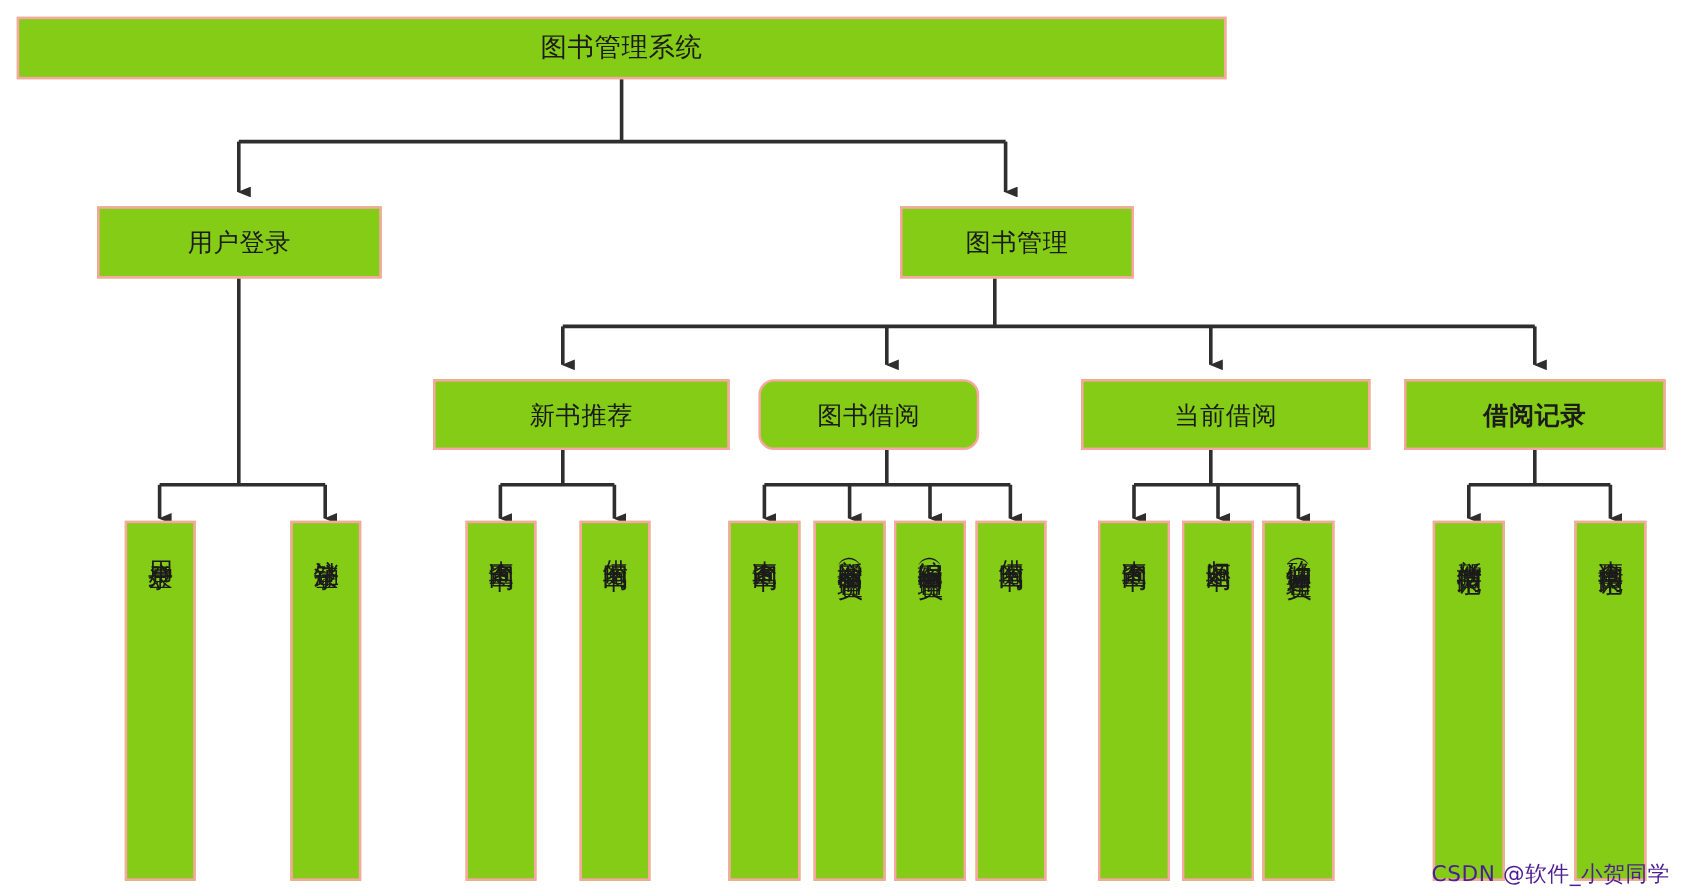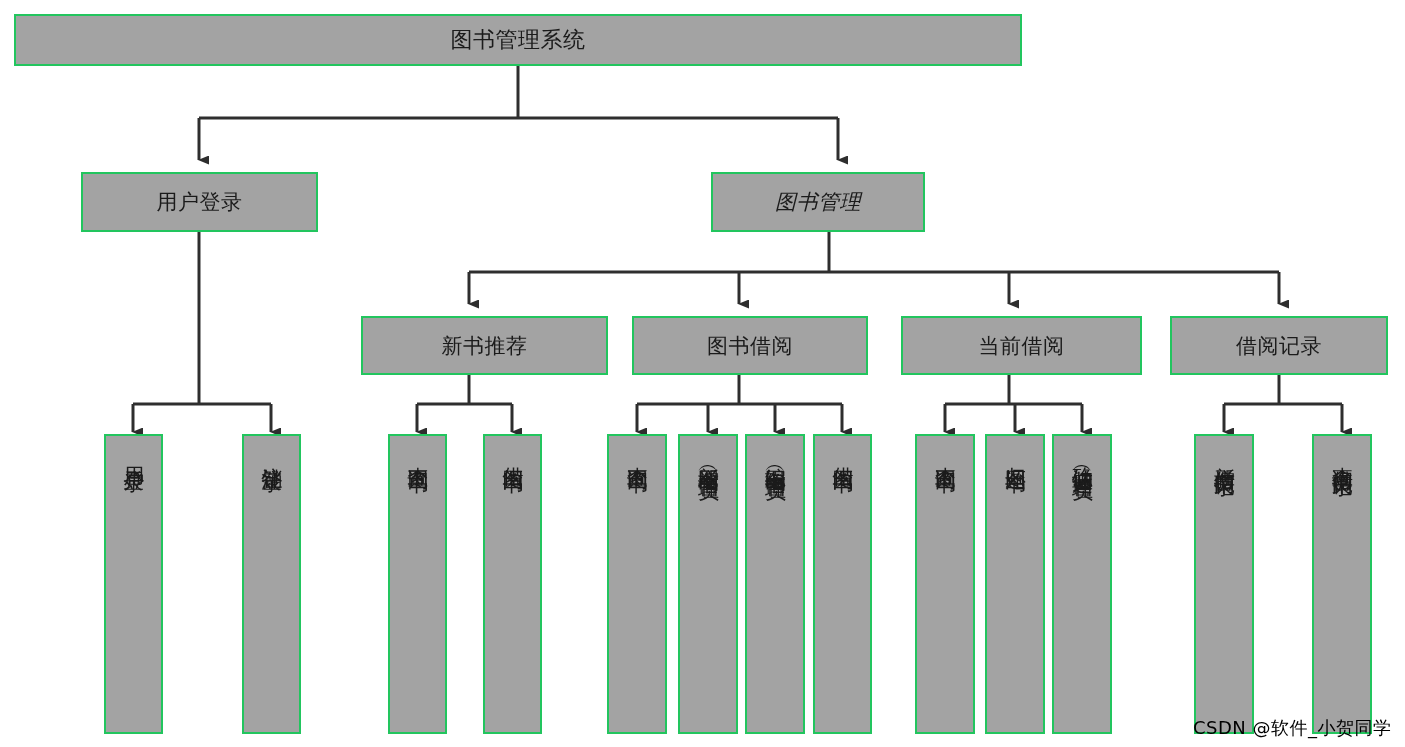--- a/index.html
+++ b/index.html
@@ -21,22 +21,22 @@
     position: absolute;
     left: 0;
     top: 0;
     width: 1405px;
     height: 747px;
     pointer-events: none;
   }
   .node {
     position: absolute;
     box-sizing: border-box;
-    background: #a3a3a3;
-    border: 2px solid #22c55e;
+    background: #84cc16;
+    border: 2px solid #fca5a5;
     display: flex;
     align-items: center;
     justify-content: center;
     color: #1b1b1b;
   }
   .node.h {
     font-size: 21px;
     letter-spacing: 0.5px;
   }
   .node.v {
@@ -52,21 +52,21 @@
     letter-spacing: 2px;
     white-space: nowrap;
     display: block;
   }
   .node.root {
     font-size: 22px;
   }
   .watermark {
     position: absolute;
     font-size: 18px;
-    color: #000000;
+    color: #4c1d95;
     letter-spacing: 0.5px;
     white-space: nowrap;
   }
 </style>
 </head>
 <body>
 
 <div id="stage">
 
   <svg id="wires" viewBox="0 0 1405 747" xmlns="http://www.w3.org/2000/svg">
@@ -120,34 +120,34 @@
     </g>
   </svg>
 
   <div class="node h root" style="left:14px; top:14px; width:1008px; height:52px;">
     <span>图书管理系统</span>
   </div>
 
   <div class="node h" style="left:81px; top:172px; width:237px; height:60px;">
     <span>用户登录</span>
   </div>
-  <div class="node h" style="left:711px; top:172px; width:214px; height:60px;font-style:italic;">
+  <div class="node h" style="left:750px; top:172px; width:195px; height:60px;">
     <span>图书管理</span>
   </div>
 
   <div class="node h" style="left:361px; top:316px; width:247px; height:59px;">
     <span>新书推荐</span>
   </div>
-  <div class="node h" style="left:632px; top:316px; width:236px; height:59px;">
+  <div class="node h" style="left:632px; top:316px; width:184px; height:59px;border-radius:13px;">
     <span>图书借阅</span>
   </div>
   <div class="node h" style="left:901px; top:316px; width:241px; height:59px;">
     <span>当前借阅</span>
   </div>
-  <div class="node h" style="left:1170px; top:316px; width:218px; height:59px;">
+  <div class="node h" style="left:1170px; top:316px; width:218px; height:59px;font-weight:bold;">
     <span>借阅记录</span>
   </div>
 
   <div class="node v" style="left:104px; top:434px; width:59px; height:300px;">
     <span class="vtext">用户登录</span>
   </div>
   <div class="node v" style="left:242px; top:434px; width:59px; height:300px;">
     <span class="vtext">注销登录</span>
   </div>
 

